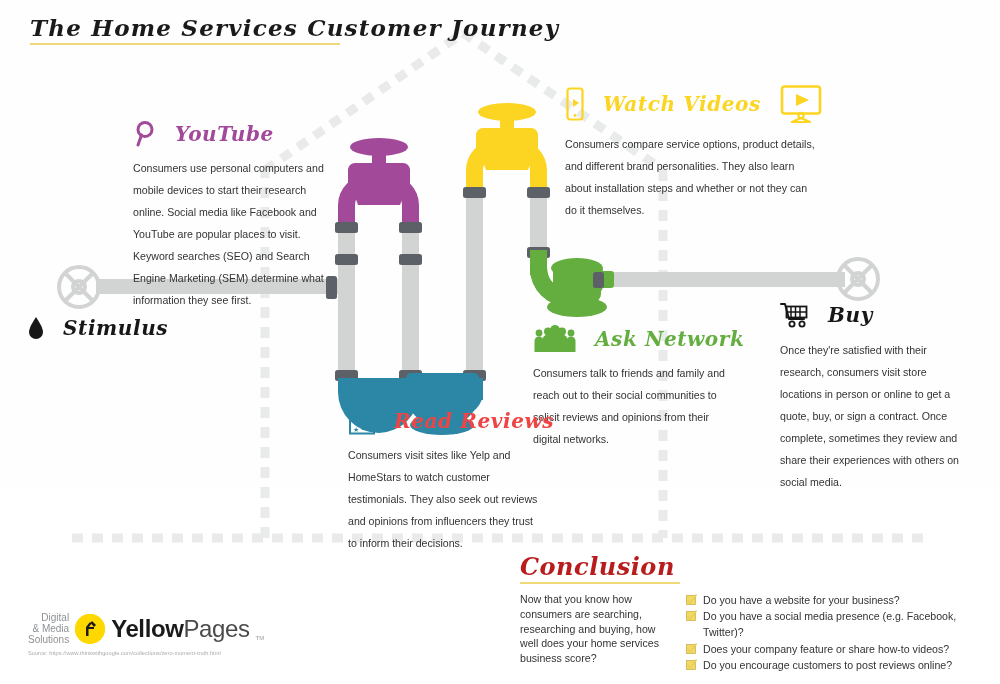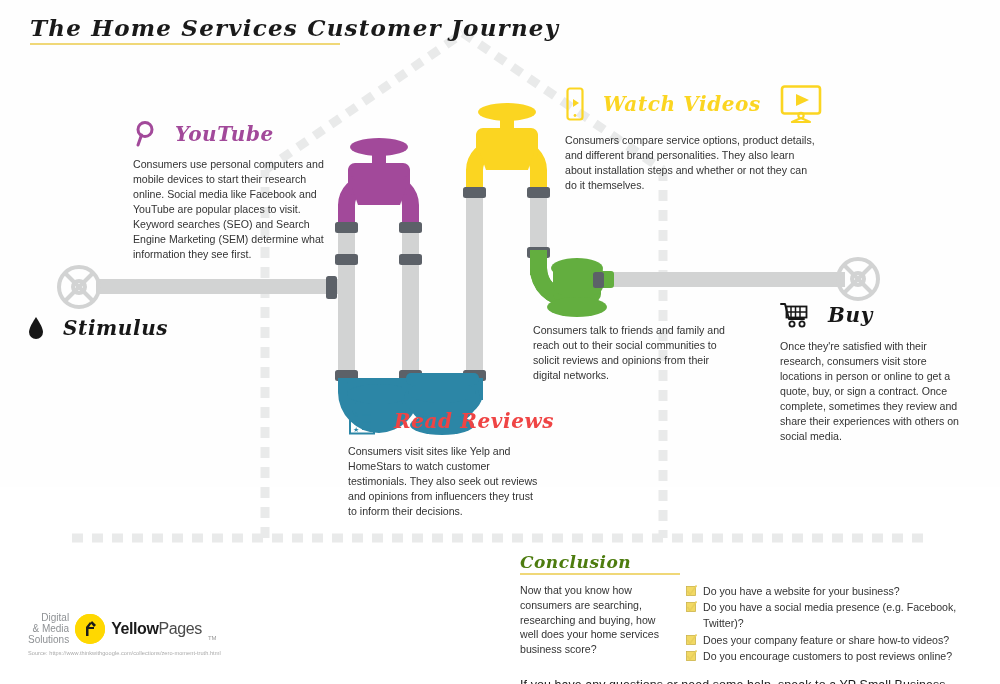--- a/index.html
+++ b/index.html
@@ -45,21 +45,21 @@
     margin-bottom: 7px; height: 32px;
   }
   .sec-title {
     font-family: "DejaVu Serif", serif;
     font-style: italic; font-weight: bold;
     font-size: 20px; letter-spacing: 0.6px;
     white-space: nowrap;
   }
   .sec-body {
     font-family: "Liberation Sans", sans-serif;
-    font-size: 10.6px; line-height: 15px;
+    font-size: 10.6px; line-height: 22px;
     color: #333333;
   }
   .sec-icon { flex: 0 0 auto; display: block; }
 
   
   .c-purple { color: #a2499a; }
   .c-yellow { color: #fbd521; }
   .c-teal   { color: #ef4444; }
   .c-green  { color: #63ae3f; }
   .c-black  { color: #171717; }
@@ -73,21 +73,21 @@
   #sec-buy        { left: 780px; top: 298px;  width: 190px; }
 
   #sec-watch .sec-head { height: 44px; }
   #sec-buy .sec-head   { height: 34px; }
 
   
   #conclusion { position: absolute; left: 520px; top: 552px; width: 460px; }
   .concl-title {
     font-family: "DejaVu Serif", serif;
     font-style: italic; font-weight: bold;
-    font-size: 17px; color: #4d7c0f;
+    font-size: 24px; color: #b91c1c;
     letter-spacing: 0.5px;
   }
   .concl-rule { width: 160px; height: 2px; background: #f0d878; margin-top: 1px; margin-bottom: 8px; }
   .concl-cols { display: flex; gap: 16px; align-items: flex-start; }
   .concl-left {
     width: 160px; font-size: 10.6px; line-height: 14.8px; color: #333;
   }
   .concl-list { list-style: none; }
   .concl-list li {
     display: flex; align-items: flex-start; gap: 6px;
@@ -104,21 +104,21 @@
   .logo-row { display: flex; align-items: center; gap: 6px; }
   .dms {
     font-size: 10px; line-height: 11px; color: #8e9194;
     text-align: right; font-family: "Liberation Sans", sans-serif;
   }
   .yp-mark {
     width: 30px; height: 30px; border-radius: 50%;
     background: #ffd800; position: relative; flex: 0 0 auto;
   }
   .yp-word {
-    font-size: 16px; letter-spacing: -0.4px; color: #4a4a4a;
+    font-size: 24px; letter-spacing: -0.4px; color: #4a4a4a;
     font-family: "Liberation Sans", sans-serif;
   }
   .yp-word b { color: #1a1a1a; font-weight: bold; }
   .tm { font-size: 6px; color: #9a9a9a; align-self: flex-end; margin-bottom: 4px; }
   .source {
     margin-top: 5px; font-size: 5.6px; color: #aaaaaa;
     letter-spacing: 0.05px;
   }
 
   
@@ -277,20 +277,35 @@
   <div class="section" id="sec-stimulus">
     <div class="sec-head">
       <svg class="sec-icon" width="18" height="26" viewBox="0 0 18 26">
         <path d="M9 2 C9 2 2 12 2 17 A7 7 0 0 0 16 17 C16 12 9 2 9 2 Z" fill="#171717"></path>
       </svg>
       <div class="sec-title c-black">Stimulus</div>
     </div>
   </div>
 
   <div class="section" id="sec-ask">
+    <div class="sec-head">
+      <svg class="sec-icon" width="44" height="30" viewBox="0 0 44 30">
+        <circle cx="6" cy="9" r="3.4" fill="#63ae3f"></circle>
+        <path d="M1.5 28 L1.5 17 A4.5 4.5 0 0 1 10.5 17 L10.5 28 Z" fill="#63ae3f"></path>
+        <circle cx="38" cy="9" r="3.4" fill="#63ae3f"></circle>
+        <path d="M33.5 28 L33.5 17 A4.5 4.5 0 0 1 42.5 17 L42.5 28 Z" fill="#63ae3f"></path>
+        <circle cx="15" cy="7.5" r="4" fill="#63ae3f"></circle>
+        <path d="M9.5 28 L9.5 16 A5.5 5.5 0 0 1 20.5 16 L20.5 28 Z" fill="#63ae3f"></path>
+        <circle cx="29" cy="7.5" r="4" fill="#63ae3f"></circle>
+        <path d="M23.5 28 L23.5 16 A5.5 5.5 0 0 1 34.5 16 L34.5 28 Z" fill="#63ae3f"></path>
+        <circle cx="22" cy="6" r="5" fill="#63ae3f"></circle>
+        <path d="M15 28 L15 15 A7 7 0 0 1 29 15 L29 28 Z" fill="#63ae3f"></path>
+      </svg>
+      <div class="sec-title c-green">Ask Network</div>
+    </div>
     <div class="sec-body">Consumers talk to friends and family and reach out to their social communities to solicit reviews and opinions from their digital networks.</div>
   </div>
 
   <div class="section" id="sec-reviews">
     <div class="sec-head">
       <svg class="sec-icon" width="28" height="30" viewBox="0 0 28 30">
         <rect x="2" y="2.5" width="24" height="25" fill="none" stroke="#2c86a6" stroke-width="2"></rect>
         <text x="5" y="11" font-size="7" fill="#2c86a6" font-family="DejaVu Sans, sans-serif">★</text>
         <text x="5" y="19" font-size="7" fill="#2c86a6" font-family="DejaVu Sans, sans-serif">★</text>
         <text x="5" y="26" font-size="7" fill="#2c86a6" font-family="DejaVu Sans, sans-serif">★</text>

